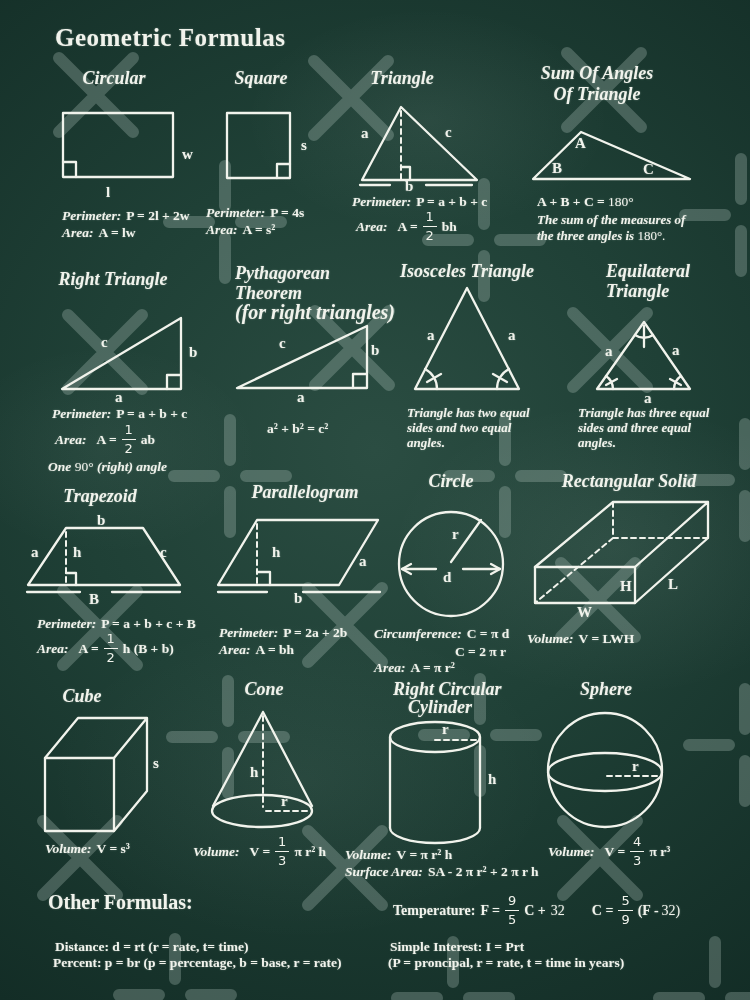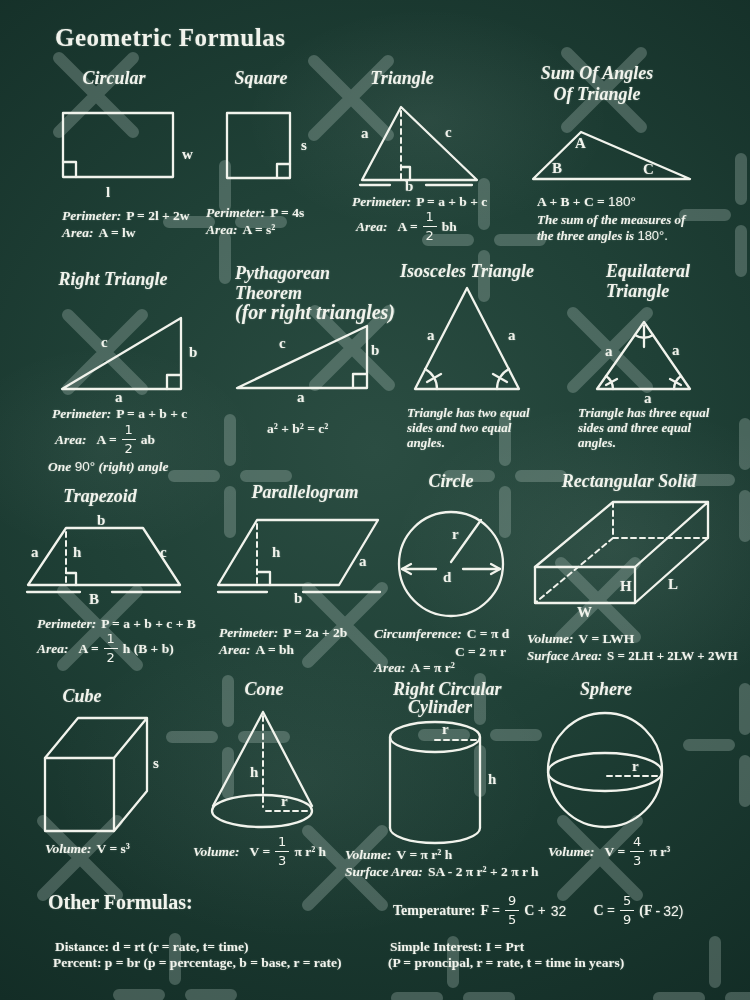--- a/index.html
+++ b/index.html
@@ -27,21 +27,21 @@
   .fig path,.fig rect,.fig circle,.fig ellipse{fill:none;stroke:var(--chalk);stroke-width:2.3;stroke-linecap:round;stroke-linejoin:round;}
   .fig .dash{stroke-dasharray:5 4;stroke-width:2;}
   .fig text{fill:var(--chalk);stroke:none;font-family:"Liberation Serif","DejaVu Serif",serif;font-weight:bold;font-size:15px;}
   .fline{position:absolute;font-size:13.5px;font-weight:bold;white-space:nowrap;}
   .flabel{font-style:italic;margin-right:5px;}
   .note{position:absolute;font-size:13px;font-weight:bold;font-style:italic;white-space:nowrap;}
   .frow{position:absolute;display:flex;align-items:center;gap:5px;font-size:13.5px;font-weight:bold;white-space:nowrap;}
   .frac{display:inline-flex;flex-direction:column;align-items:center;line-height:1.1;font-family:"DejaVu Sans","Liberation Sans",sans-serif;font-weight:normal;font-size:13px;text-shadow:none;}
   .frac .num{padding:0 3px 2px;border-bottom:1.7px solid var(--chalk);}
   .frac .den{padding-top:2px;}
-  .sd{font-family:Liberation Sans, sans-serif;font-style:normal;font-weight:normal;}
+  .sd{font-family:Liberation Serif, serif;font-style:normal;font-weight:normal;}
   .oh{position:absolute;font-size:20px;font-weight:bold;white-space:nowrap;}
   .bl{position:absolute;font-size:13.5px;font-weight:bold;white-space:nowrap;}
   .gap2{margin-left:22px;}
 </style>
 </head>
 <body>
 
 <div class="poster" style="--chalk: #f1f3ec; --wm: #bfd2c8;">
   <svg id="wm" class="wm-svg" width="750" height="1000" viewBox="0 0 750 1000">
       <path d="M59 58 L133 132 M133 58 L59 132"></path>
@@ -264,21 +264,20 @@
     <g>
       <path d="M535,567 H635 V603 H535 Z"></path>
       <path d="M535,567 L613,502 H708 V538 L635,603 M635,567 L708,502"></path>
       <path class="dash" d="M613,502 V538 M613,538 H708 M613,538 L535,603"></path>
     </g>
     <text x="620" y="591">H</text>
     <text x="668" y="589">L</text>
     <text x="577" y="617">W</text>
   </svg>
   <div class="fline" style="left:527px;top:631px"><span class="flabel">Volume:</span><span>V = LWH</span></div>
-  <div class="fline" style="left:527px;top:648px;font-size:13px"><span class="flabel">Surface Area:</span><span>S = 2LH + 2LW + 2WH</span></div>
 
   <div class="ct ctc" style="left:12px;top:686px;width:140px">Cube</div>
   <svg class="fig" style="left:38px;top:710px" width="130" height="130" viewBox="38 710 130 130">
     <g>
       <path d="M45,758 H114 V831 H45 Z"></path>
       <path d="M45,758 L78,718 H147 L114,758 M147,718 V791 L114,831"></path>
     </g>
     <text x="153" y="768">s</text>
   </svg>
   <div class="fline" style="left:45px;top:841px"><span class="flabel">Volume:</span><span>V = s³</span></div>

